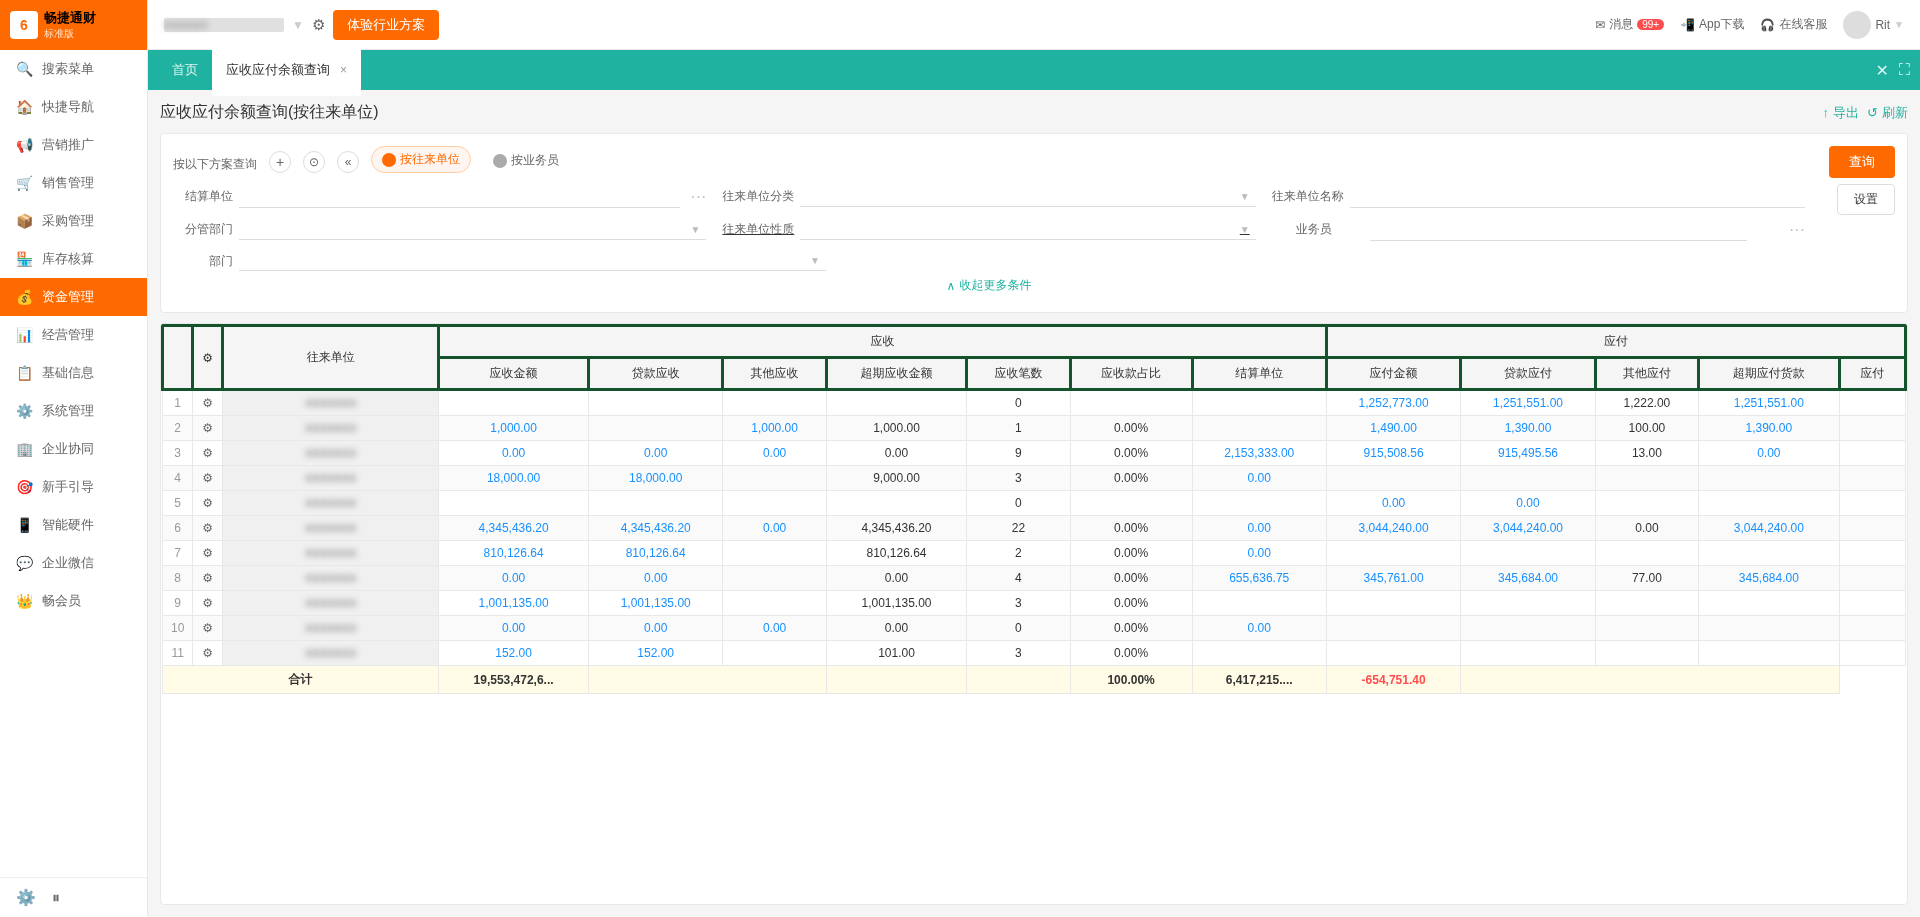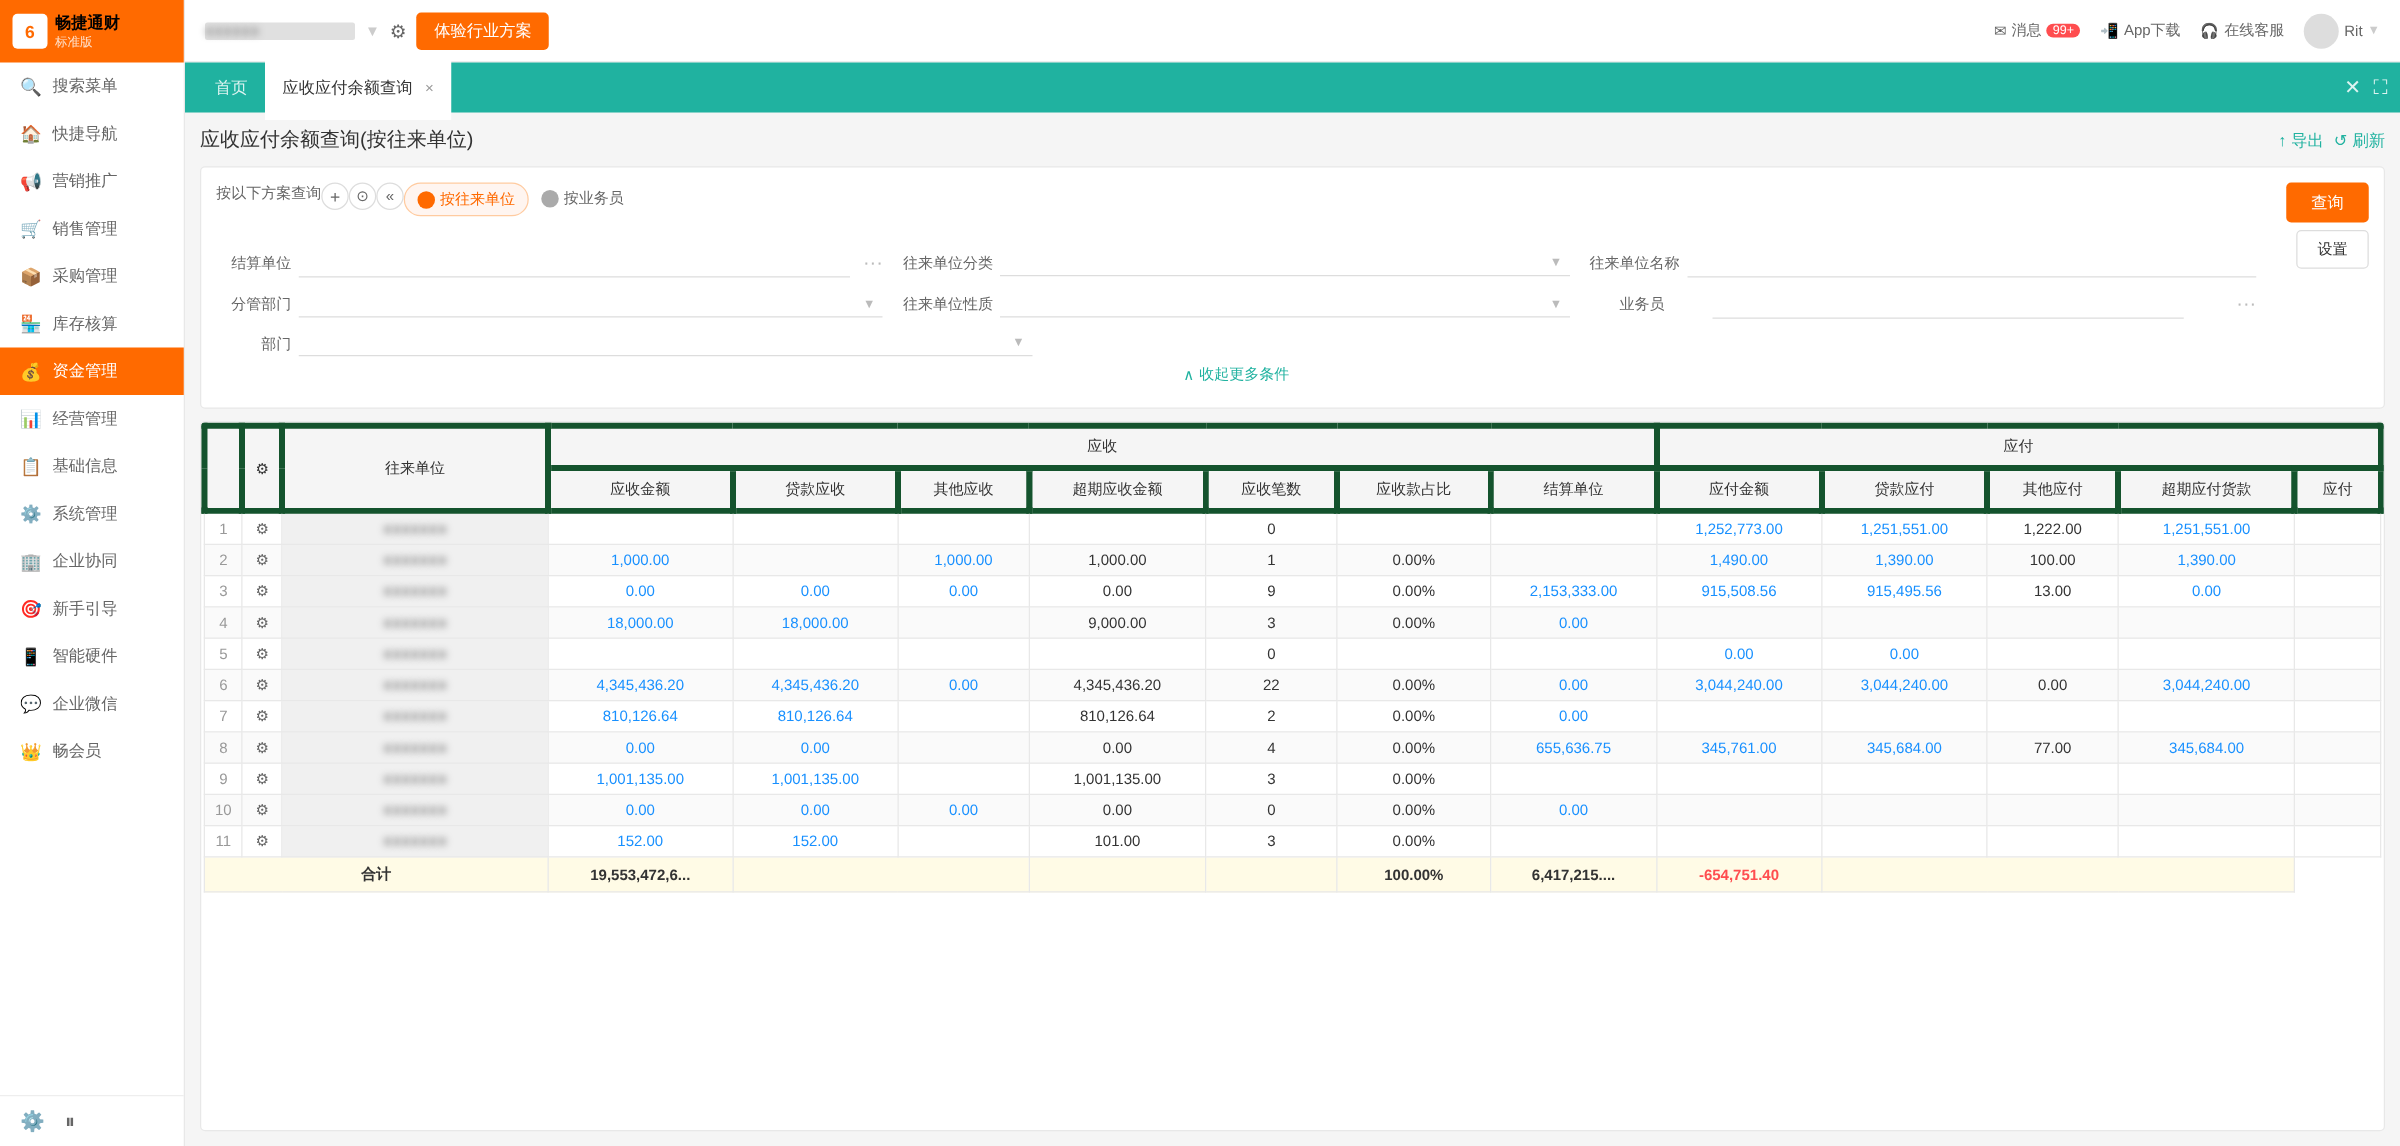--- a/index.html
+++ b/index.html
@@ -42,21 +42,21 @@
     .content { flex: 1; background: #f5f5f5; overflow: hidden; display: flex; flex-direction: column; padding: 12px; gap: 10px; }
 
     
     .page-header { display: flex; align-items: center; justify-content: space-between; }
     .page-title { font-size: 16px; font-weight: normal; color: #333; }
     .page-actions { display: flex; gap: 8px; }
     .action-btn { display: flex; align-items: center; gap: 4px; color: #20b2a0; font-size: 13px; cursor: pointer; background: none; border: none; }
 
     
     .filter-area { background: #fff; border-radius: 4px; padding: 12px; border: 1px solid #e8e8e8; }
-    .filter-top { display: flex; align-items: flex-start; gap: 0; margin-bottom: 26px; }
+    .filter-top { display: flex; align-items: flex-end; gap: 12px; margin-bottom: 12px; }
     .filter-label { color: #666; font-size: 12px; }
     .filter-add-btn { width: 22px; height: 22px; border: 1px solid #ddd; border-radius: 50%; display: flex; align-items: center; justify-content: center; cursor: pointer; color: #666; font-size: 14px; }
     .scheme-item { display: flex; align-items: center; gap: 4px; padding: 4px 10px; border-radius: 20px; cursor: pointer; font-size: 12px; }
     .scheme-item.active { background: #fff5f0; color: #ff6a00; border: 1px solid #ffcba0; }
     .scheme-item.inactive { color: #666; }
     .scheme-dot { width: 14px; height: 14px; border-radius: 50%; background: #ff6a00; display: flex; align-items: center; justify-content: center; }
     .scheme-dot-gray { width: 14px; height: 14px; border-radius: 50%; background: #aaa; display: flex; align-items: center; justify-content: center; }
 
     .filter-rows { display: flex; flex-direction: column; gap: 10px; }
     .filter-row { display: flex; align-items: center; gap: 16px; }
@@ -68,21 +68,21 @@
     .chevron-down { color: #bbb; font-size: 10px; }
     .collapse-btn { color: #20b2a0; font-size: 12px; cursor: pointer; display: flex; align-items: center; gap: 4px; justify-content: center; padding: 6px 0; }
 
     .query-btn { background: #ff6a00; color: #fff; border: none; border-radius: 4px; padding: 7px 20px; font-size: 13px; cursor: pointer; }
     .setting-btn { background: #fff; color: #333; border: 1px solid #ddd; border-radius: 4px; padding: 6px 16px; font-size: 12px; cursor: pointer; }
     .filter-buttons { display: flex; flex-direction: column; gap: 6px; align-items: flex-end; justify-content: flex-start; min-width: 80px; }
 
     
     .table-area { flex: 1; background: #fff; border-radius: 4px; border: 1px solid #e8e8e8; overflow: auto; }
     table { width: 100%; border-collapse: collapse; font-size: 12px; }
-    thead tr th { background: #f5f5f5; border: 5px solid #14532d; padding: 6px 8px; text-align: center; color: #333; font-weight: normal; white-space: nowrap; position: sticky; top: 0; z-index: 2; }
+    thead tr th { background: #f5f5f5; border: 3px solid #14532d; padding: 6px 8px; text-align: center; color: #333; font-weight: normal; white-space: nowrap; position: sticky; top: 0; z-index: 2; }
     thead tr:first-child th { background: #f5f5f5; }
     tbody tr td { border: 1px solid #e8e8e8; padding: 5px 8px; text-align: center; white-space: nowrap; color: #333; }
     tbody tr:nth-child(even) td { background: #fafafa; }
     .cell-link { color: #1890ff; cursor: pointer; }
     .tfoot-row td { background: #fffbe6; font-weight: bold; border: 1px solid #e8e8e8; padding: 5px 8px; text-align: center; }
     .blurred { color: transparent; text-shadow: 0 0 6px #aaa; user-select: none; }
     .row-num { color: #999; }
   </style>
 </head>
 <body>
@@ -264,21 +264,21 @@
             </div>
 
             <div class="filter-row">
               <div class="filter-field" style="flex:1.2;">
                 <span class="filter-field-label">分管部门</span>
                 <div class="filter-select">
                   <span></span>
                     <span class="chevron-down">▼</span>
                 </div>
               </div>
-              <div class="filter-field" style="flex:1.2;">
+              <div class="filter-field" style="flex:1.2;text-decoration:underline;">
                 <span class="filter-field-label">往来单位性质</span>
                 <div class="filter-select">
                   <span></span>
                     <span class="chevron-down">▼</span>
                 </div>
               </div>
               <div class="filter-field" style="flex:1.2;gap:38px;">
                 <span class="filter-field-label">业务员</span>
                 <input class="filter-input" style="flex: 1 1 0%;">
                 <span class="filter-input-dots">···</span>

